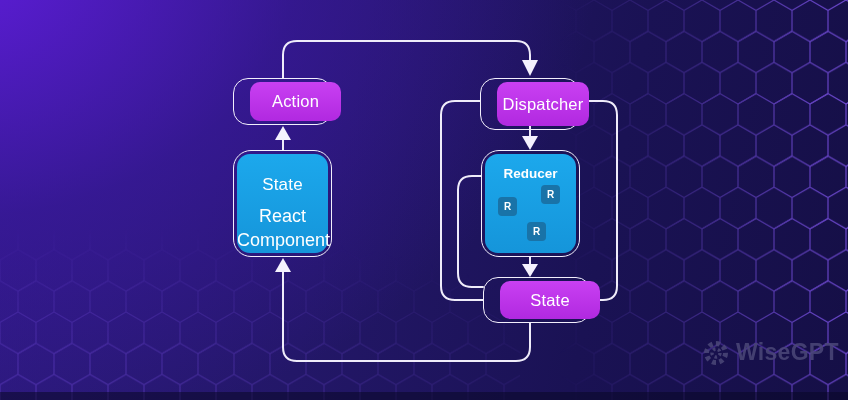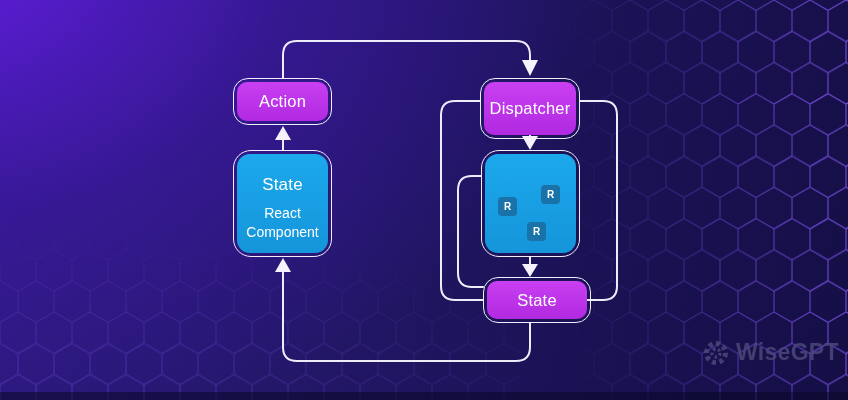--- a/index.html
+++ b/index.html
@@ -19,29 +19,29 @@
   .node{
     position:absolute;box-sizing:border-box;z-index:5;
     border:1.6px solid #f2effc;background:transparent;padding:3px;
   }
   .node-inner{
     width:100%;height:100%;box-sizing:border-box;color:#ffffff;
     display:flex;flex-direction:column;align-items:center;justify-content:center;
     position:relative;
   }
   .pill{border-radius:15px;}
-  .pill .node-inner{border-radius:10px;}
+  .pill .node-inner{border-radius:10px;margin-left:13px;}
   .card{border-radius:18px;}
   .card .node-inner{border-radius:13px;}
   .magenta .node-inner{background:linear-gradient(180deg,#c940f2 0%,#b129e0 100%);}
   .cyan .node-inner{background:linear-gradient(180deg,#1ca8ec 0%,#1595da 100%);}
   .node-label{font-size:16.5px;font-weight:500;letter-spacing:0.2px;}
   .view-label{font-size:17px;font-weight:500;margin-top:-38px;}
   .view-sub{
-    font-size:14px;font-weight:400;line-height:1.35;text-align:center;
+    font-size:18px;font-weight:400;line-height:1.35;text-align:center;
     position:absolute;left:0;right:0;top:50px;
   }
   .reducer-label{
     font-size:13.5px;font-weight:600;position:absolute;top:12px;left:0;right:0;text-align:center;
   }
   .rbadge{
     position:absolute;width:19px;height:19px;border-radius:4px;
     background:#1973a8;color:#fff;font-size:10px;font-weight:600;
     display:flex;align-items:center;justify-content:center;
   }
@@ -108,35 +108,36 @@
     <path d="M275,272 L291,272 L283,258 Z"></path>
   </g>
 </svg>
 
 <div class="node pill magenta" style="left:233px;top:78px;width:99px;height:47px;">
   <div class="node-inner">
     <span class="node-label">Action</span>
   </div>
 </div>
 
-<div class="node pill magenta" style="left:480px;top:78px;width:100px;height:61px;">
+<div class="node pill magenta" style="left:480px;top:78px;width:100px;height:52px;">
   <div class="node-inner">
     <span class="node-label">Dispatcher</span>
   </div>
 </div>
 
 <div class="node card cyan" style="left:233px;top:150px;width:99px;height:107px;">
   <div class="node-inner">
     <span class="node-label view-label">State</span>
     <span class="view-sub">React Component</span>
   </div>
 </div>
 
 <div class="node card cyan" style="left:481px;top:150px;width:99px;height:107px;">
   <div class="node-inner">
+    <span class="reducer-label">Reducer</span>
     <span class="rbadge" style="left:56px;top:31px;">R</span>
     <span class="rbadge" style="left:13px;top:43px;">R</span>
     <span class="rbadge" style="left:42px;top:68px;">R</span>
   </div>
 </div>
 
 <div class="node pill magenta" style="left:483px;top:277px;width:108px;height:46px;">
   <div class="node-inner">
     <span class="node-label">State</span>
   </div>

